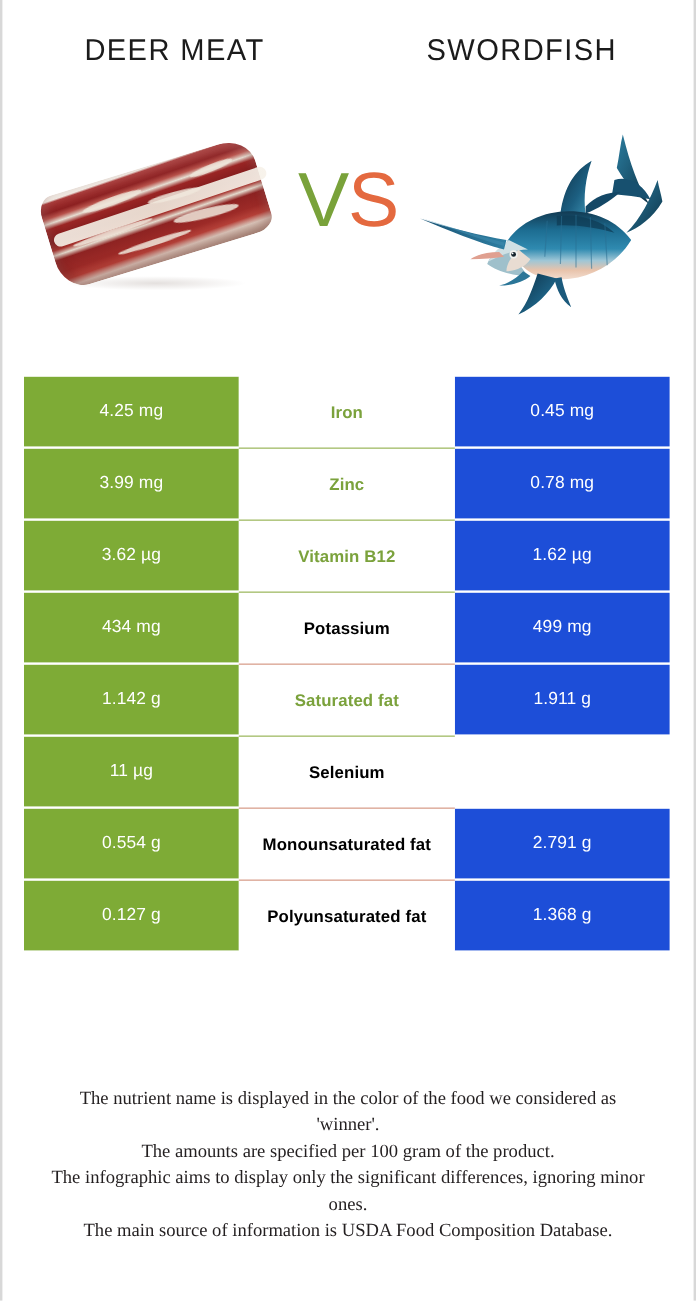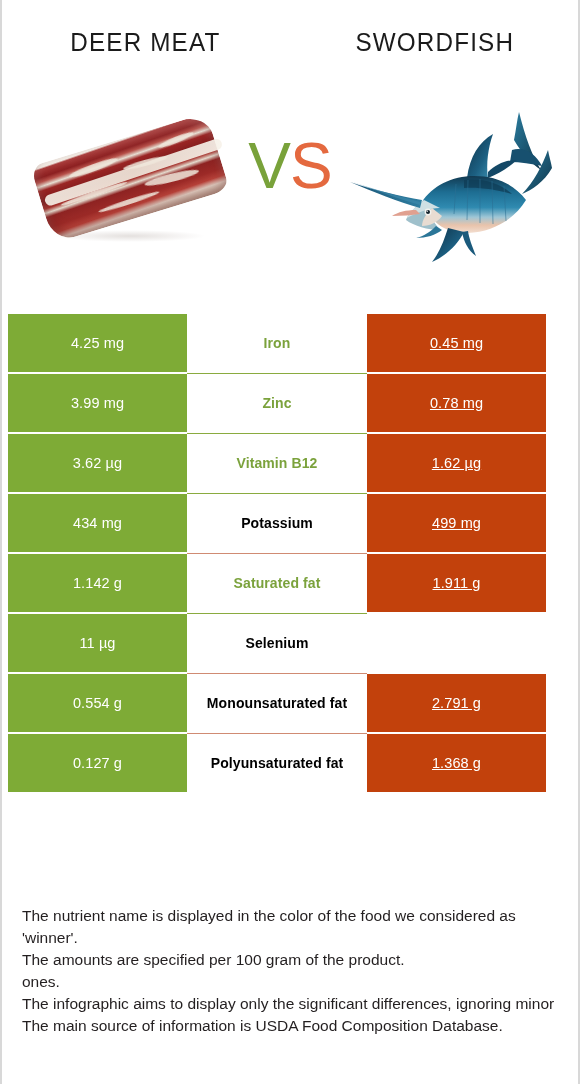--- a/index.html
+++ b/index.html
@@ -154,21 +154,21 @@
     left: 8px;
     top: 18px;
     width: 228px;
     height: 180px;
   }
   .fish-wrap svg { display: block; width: 228px; height: 180px; }
 
   
   .table {
     position: absolute;
-    left: 8px;
+    left: 20px;
     top: 314px;
     width: 538px;
   }
   .row {
     position: relative;
     display: flex;
     height: 58px;
     margin-bottom: 2px;
   }
   .cell {
@@ -186,23 +186,22 @@
   }
   .cell-mid {
     width: 180px;
     background: #ffffff;
     font-weight: bold;
     font-size: 14px;
     position: relative;
   }
   .cell-right {
     width: 179px;
-    background: #c2410c;
+    background: #1d4ed8;
     color: #ffffff;
-    text-decoration: underline;
   }
   
   .row:not(:last-child) .cell-mid::after {
     content: "";
     position: absolute;
     left: 0;
     right: 0;
     bottom: -2px;
     height: 1px;
   }
@@ -211,22 +210,22 @@
 
   .row.win-green  .cell-mid { color: #7ba23c; }
   .row.win-orange .cell-mid { color: #000000; }
 
   
   .footer {
     position: absolute;
     left: 22px;
     top: 905px;
     width: 536px;
-    text-align: left;
-    font-family: Liberation Sans, sans-serif;
+    text-align: center;
+    font-family: Liberation Serif, serif;
     font-size: 15.5px;
     line-height: 1.42;
     color: #231f20;
   }
   .footer p { margin: 0; }
 
   
   .page-edge-l, .page-edge-r {
     position: absolute;
     top: 0;
@@ -391,18 +390,18 @@
         <div class="cell cell-left">0.127 g</div>
         <div class="cell cell-mid">Polyunsaturated fat</div>
         <div class="cell cell-right">1.368 g</div>
       </div>
     </div>
 
   <div class="footer">
     <p>The nutrient name is displayed in the color of the food we considered as</p>
     <p>'winner'.</p>
     <p>The amounts are specified per 100 gram of the product.</p>
+    <p>The infographic aims to display only the significant differences, ignoring minor</p>
     <p>ones.</p>
-    <p>The infographic aims to display only the significant differences, ignoring minor</p>
     <p>The main source of information is USDA Food Composition Database.</p>
   </div>
 
 </div>
 
 </body></html>

